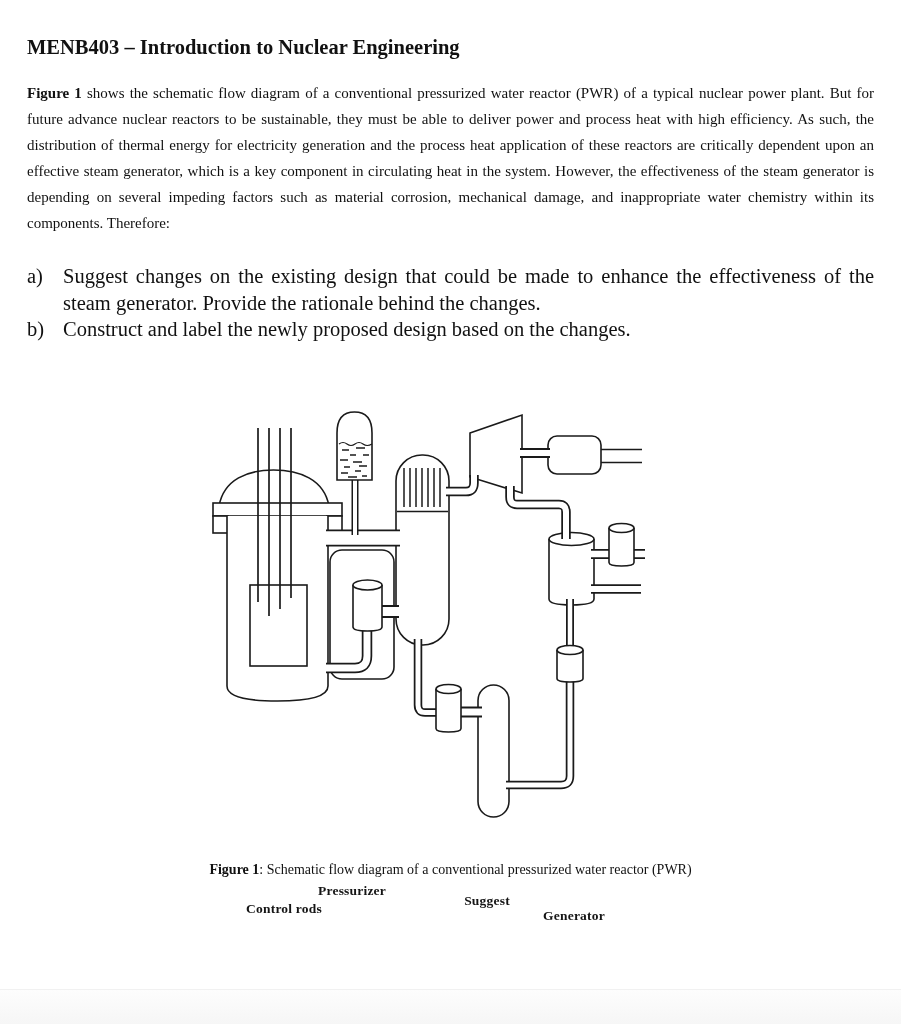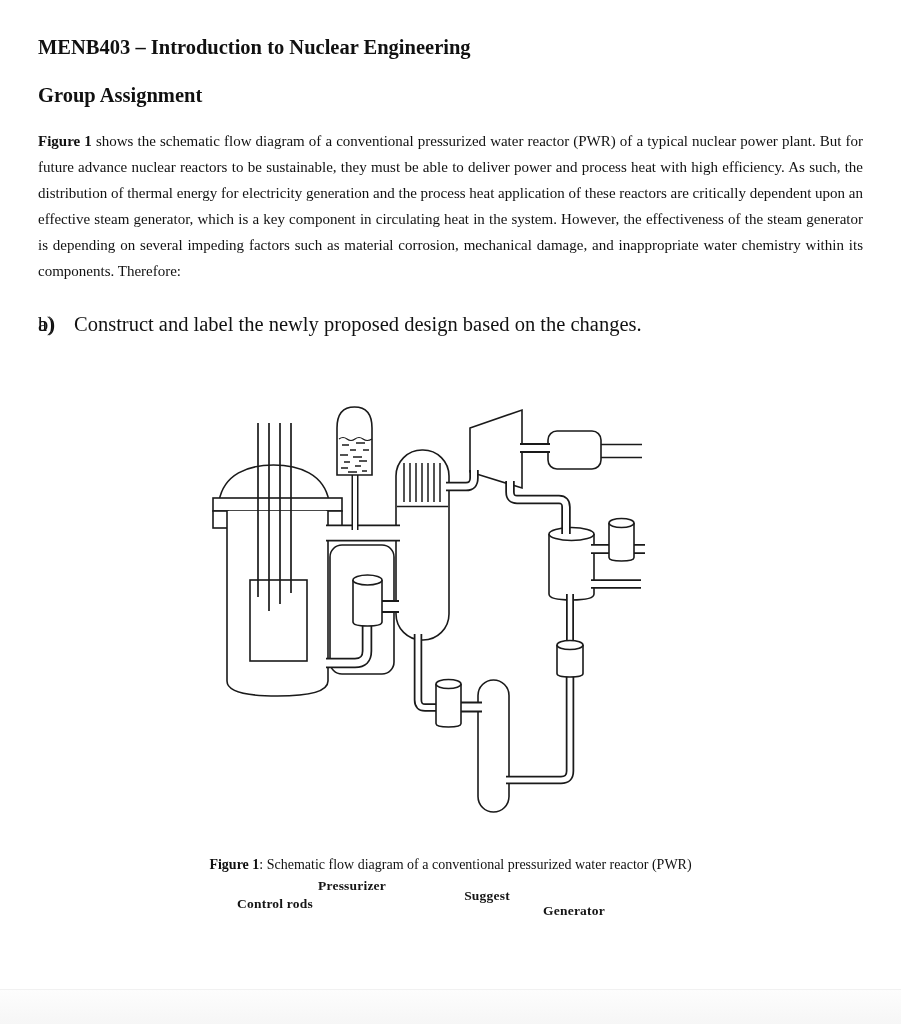--- a/index.html
+++ b/index.html
@@ -5,21 +5,21 @@
   * { box-sizing: border-box; }
   html, body { margin: 0; padding: 0; }
   body {
     width: 901px; height: 1024px;
     position: relative;
     background: #ffffff;
     font-family: "Liberation Serif", "DejaVu Serif", serif;
     color: #111;
     overflow: hidden;
   }
-  .doc { padding: 0 38px; }
+  .doc { padding: 0 27px; }
   .title {
     margin: 34px 0 0 0;
     font-size: 20.5px; line-height: 26px; font-weight: bold;
   }
   .subtitle {
     margin: 22px 0 0 0;
     font-size: 20.5px; line-height: 26px; font-weight: bold;
   }
   .para {
     margin: 20px 0 0 0;
@@ -66,25 +66,25 @@
   .comp { fill: #ffffff; stroke: #1a1a1a; stroke-width: 1.6; }
   .thin { fill: none; stroke: #1a1a1a; stroke-width: 1.5; }
   .pipe-o { fill: none; stroke: #1a1a1a; }
   .pipe-i { fill: none; stroke: #ffffff; }
 </style>
 </head>
 <body>
 
 <div class="doc">
   <h1 class="title">MENB403 – Introduction to Nuclear Engineering</h1>
-  <h2 class="subtitle">Group Assignment</h2>
   <p class="para"><b>Figure 1</b><span> shows the schematic flow diagram of a conventional pressurized water reactor (PWR) of a typical nuclear power plant.  But for future advance nuclear reactors to be sustainable, they must be able to deliver power and process heat with high efficiency. As such, the distribution of thermal energy for electricity generation and the process heat application of these reactors are critically dependent upon an effective steam generator, which is a key component in circulating heat in the system. However, the effectiveness of the steam generator is depending on several impeding factors such as material corrosion, mechanical damage, and inappropriate water chemistry within its components. Therefore:</span></p>
   <div class="tasks">
     <div class="task">
       <span class="marker">a)</span>
+      <span>Suggest changes on the existing design that could be made to enhance the effectiveness of the steam generator. Provide the rationale behind the changes.</span>
     </div>
     <div class="task">
       <span class="marker">b)</span>
       <span>Construct and label the newly proposed design based on the changes.</span>
     </div>
   </div>
 </div>
 
 <div class="figure-area">
   <svg class="pwr-svg" width="470" height="470" viewBox="195 490 470 470" xmlns="http://www.w3.org/2000/svg">
@@ -198,21 +198,21 @@
     <rect class="comp" x="250" y="686" width="57" height="81"></rect>
     <g class="thin" style="stroke-width:1.7">
       <path d="M 258,529 V 703"></path>
       <path d="M 269,529 V 717"></path>
       <path d="M 280,529 V 710"></path>
       <path d="M 291,529 V 699"></path>
     </g>
   </svg>
 
   <div class="dlabel" style="left:352px; top:495px;">Pressurizer</div>
-  <div class="dlabel" style="left:275px; top:513px;">Control rods</div>
+  <div class="dlabel" style="left:284px; top:513px;">Control rods</div>
   <div class="dlabel" style="left:487px; top:505px;">Suggest</div>
   <div class="dlabel" style="left:574px; top:520px;">Generator</div>
 
 </div>
 
 <p class="caption"><b>Figure 1</b><span>: Schematic flow diagram of a conventional pressurized water reactor (PWR)</span></p>
 
 <div class="bottom-strip"></div>
 
 </body></html>

